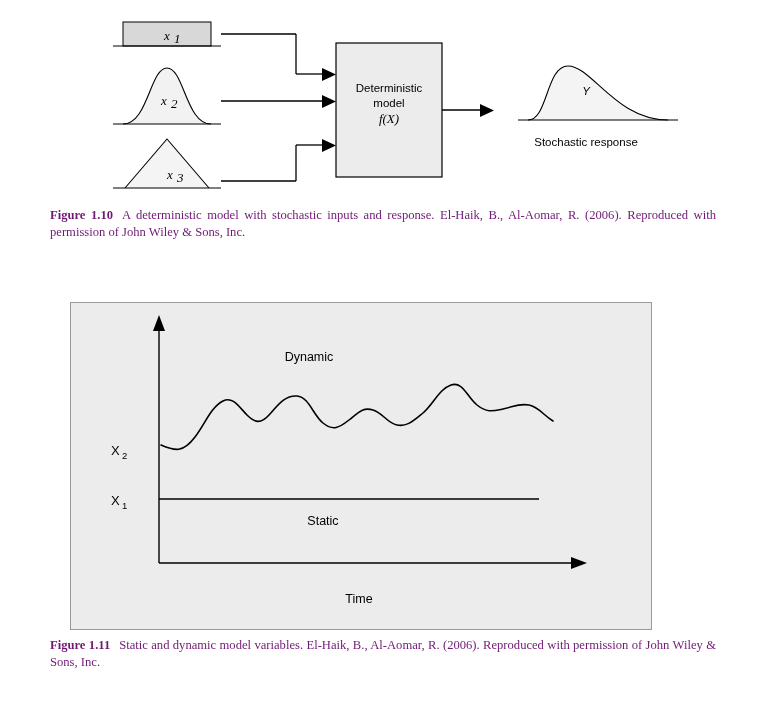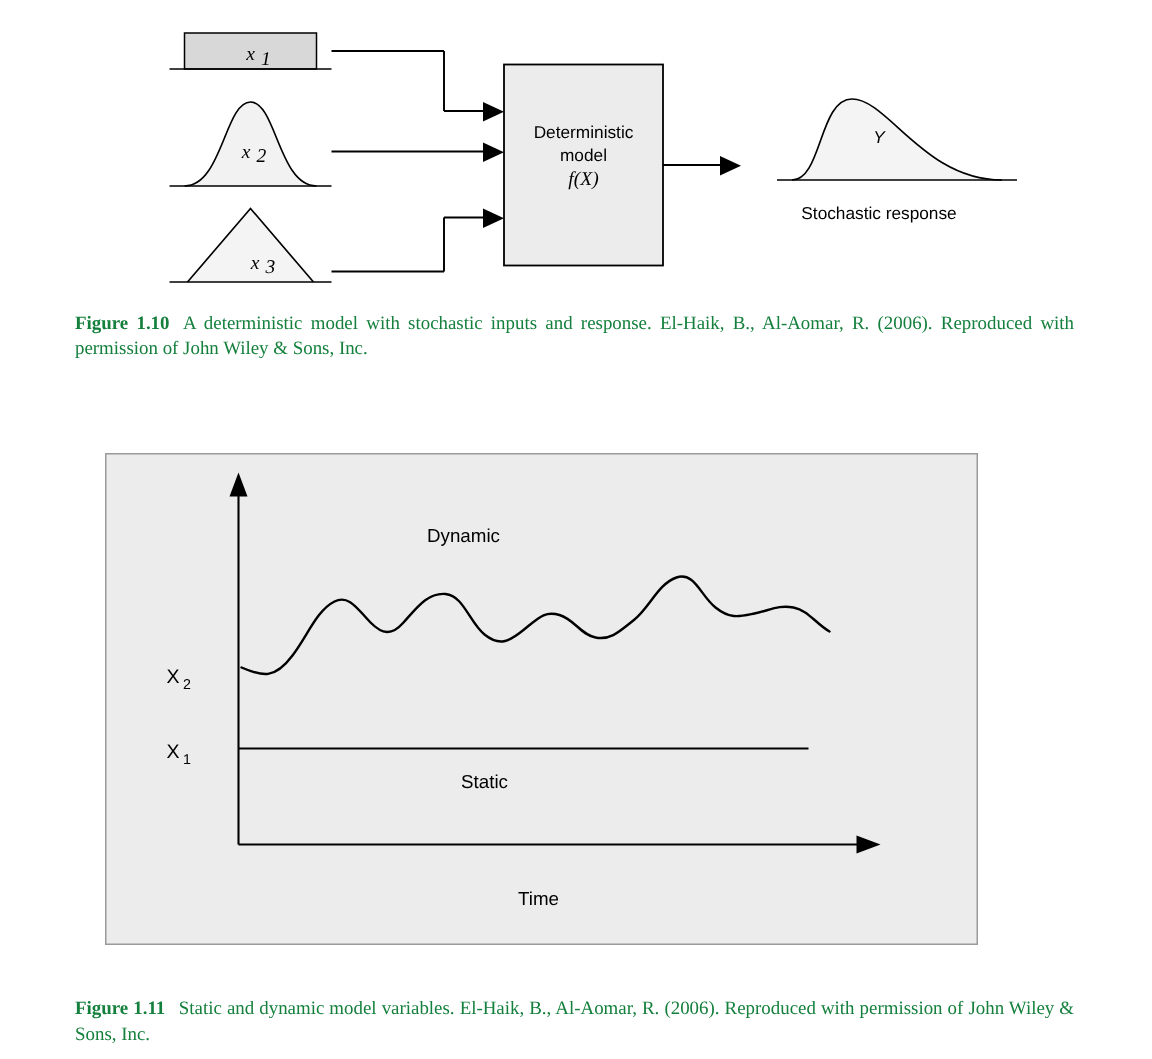--- a/index.html
+++ b/index.html
@@ -42,39 +42,39 @@
     font-size: 11.5px;
     fill: #000;
   }
 
   
   .caption {
     position: absolute;
     font-family: "Liberation Serif", serif;
     font-size: 12.6px;
     line-height: 17px;
-    color: #15803d;
+    color: #701a75;
     text-align: justify;
   }
   .caption .figlabel {
     font-weight: bold;
   }
   .caption .gap {
     display: inline-block;
     width: 9px;
   }
 
   #cap110 {
     left: 50px;
     top: 207px;
     width: 666px;
   }
   #cap111 {
     left: 50px;
-    top: 664px;
+    top: 637px;
     width: 666px;
   }
 
   
   #fig111 {
     position: absolute;
     left: 70px;
     top: 302px;
     width: 580px;
     height: 326px;

